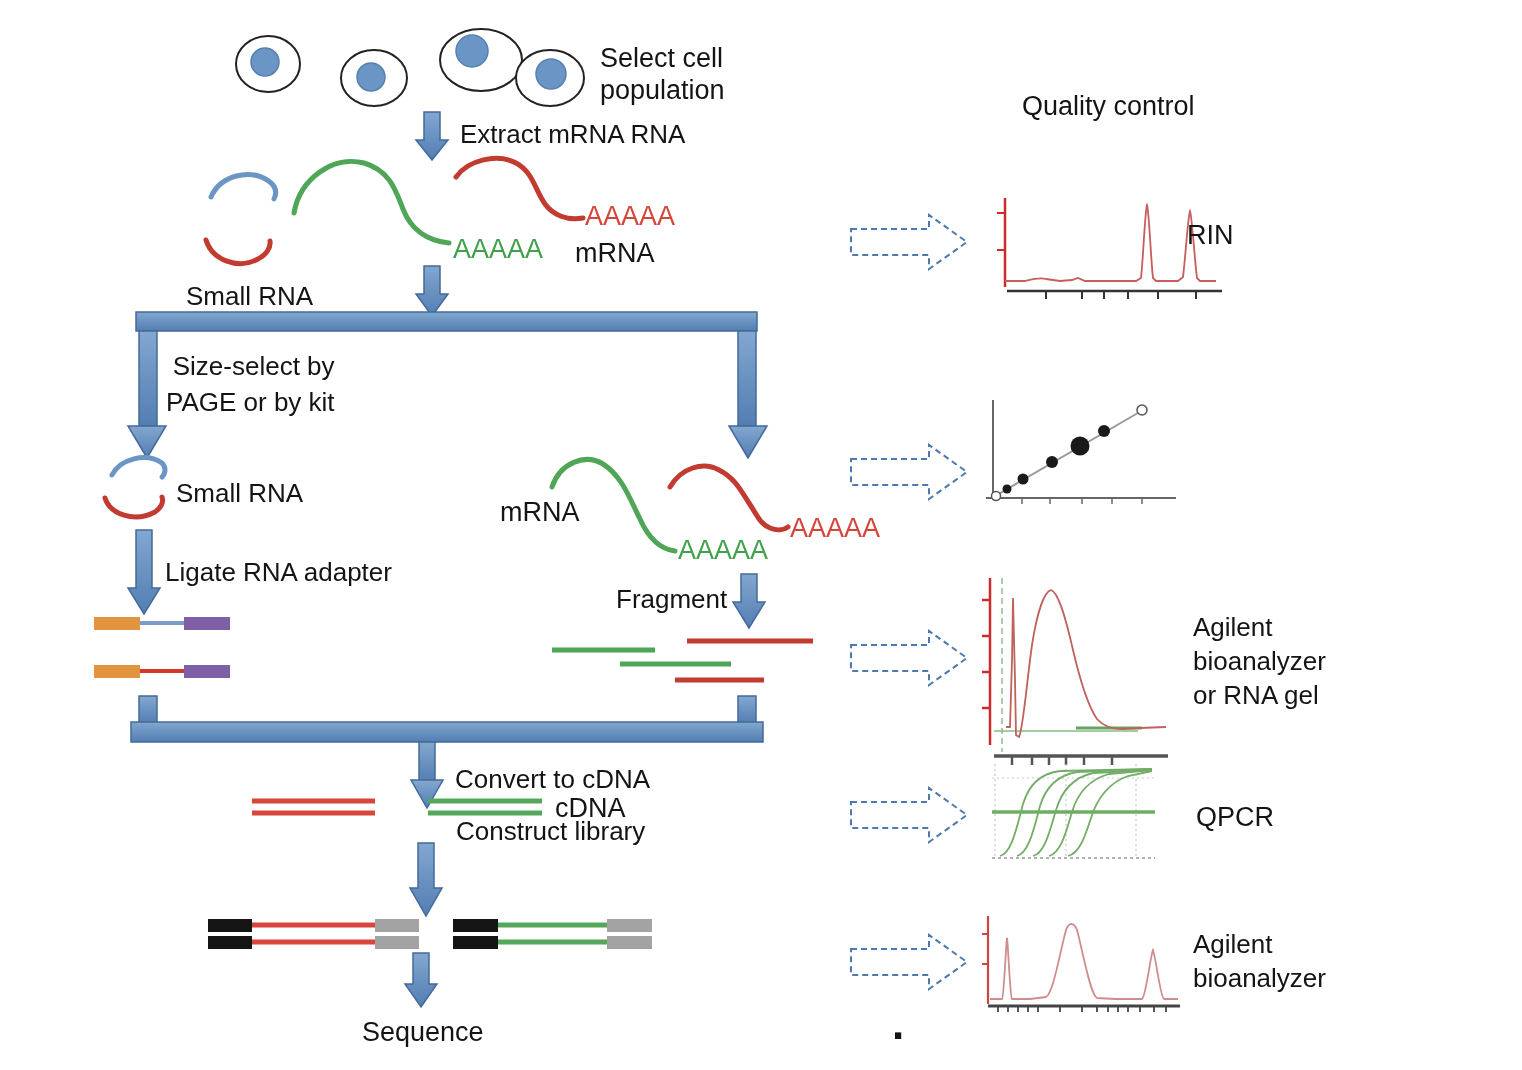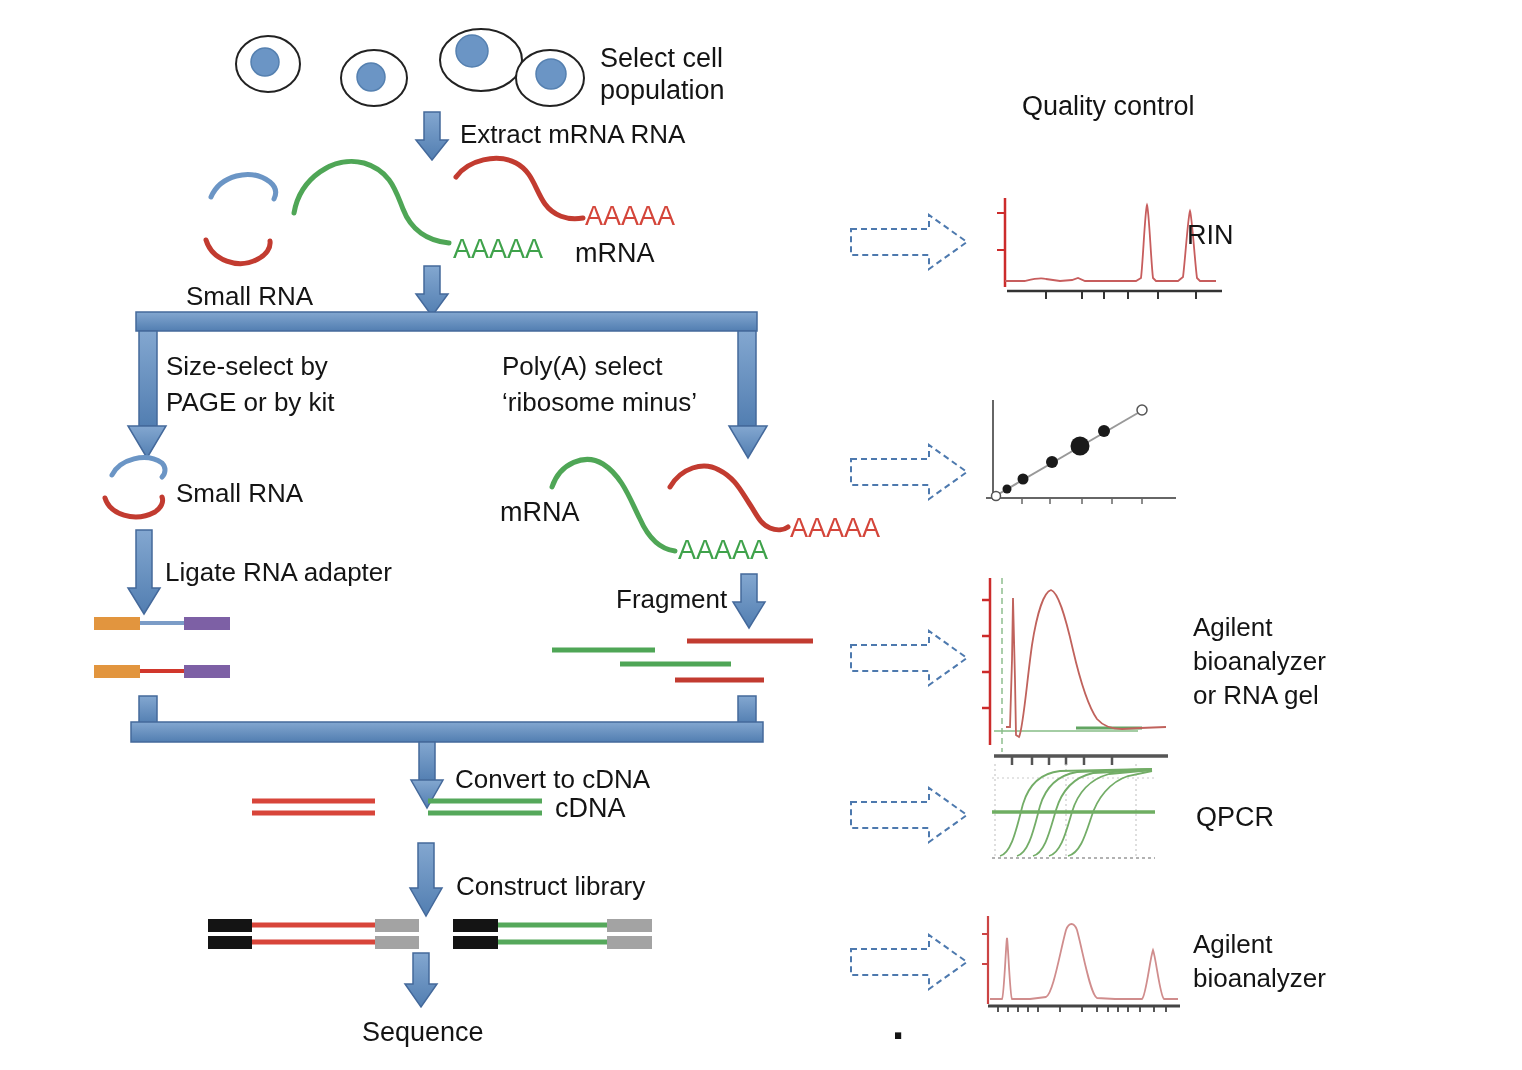--- a/index.html
+++ b/index.html
@@ -239,33 +239,31 @@
     </g>
   </svg>
 
   <div class="lbl fs27" style="left:600px;top:42px;">Select cell
 population</div>
   <div class="lbl" style="left:460px;top:118px;">Extract mRNA RNA</div>
   <div class="lbl" style="left:186px;top:280px;">Small RNA</div>
   <div class="lbl fs27 green" style="left:453px;top:233px;">AAAAA</div>
   <div class="lbl fs27" style="left:575px;top:237px;">mRNA</div>
   <div class="lbl fs27 red" style="left:585px;top:200px;">AAAAA</div>
-  <div class="lbl lh36" style="left:166px;top:348px;">Size-select by
+  <div class="lbl lh36" style="left:166px;top:348px;text-align:right;">Size-select by
 PAGE or by kit</div>
-  <div class="lbl lh36" style="left:502px;top:348px;">Poly(A) select
-‘ribosome minus’</div>
   <div class="lbl" style="left:176px;top:477px;">Small RNA</div>
   <div class="lbl" style="left:165px;top:556px;">Ligate RNA adapter</div>
   <div class="lbl fs27" style="left:500px;top:496px;">mRNA</div>
   <div class="lbl fs27 green" style="left:678px;top:534px;">AAAAA</div>
   <div class="lbl fs27 red" style="left:790px;top:512px;">AAAAA</div>
   <div class="lbl" style="left:600px;top:583px;margin-left:16px;">Fragment</div>
   <div class="lbl" style="left:455px;top:763px;text-align:right;">Convert to cDNA</div>
   <div class="lbl fs27" style="left:555px;top:792px;">cDNA</div>
-  <div class="lbl" style="left:456px;top:870px;">Construct library</div>
+  <div class="lbl" style="left:456px;top:815px;">Construct library</div>
   <div class="lbl fs27" style="left:362px;top:1016px;">Sequence</div>
   <div class="lbl period" style="left:892px;top:1002px;">.</div>
 
   <div class="lbl fs27" style="left:1022px;top:90px;">Quality control</div>
   <div class="lbl fs27" style="left:1187px;top:219px;">RIN</div>
   <div class="lbl lh34" style="left:1193px;top:610px;">Agilent
 bioanalyzer
 or RNA gel</div>
   <div class="lbl fs27" style="left:1196px;top:801px;">QPCR</div>
   <div class="lbl lh34" style="left:1193px;top:927px;">Agilent

